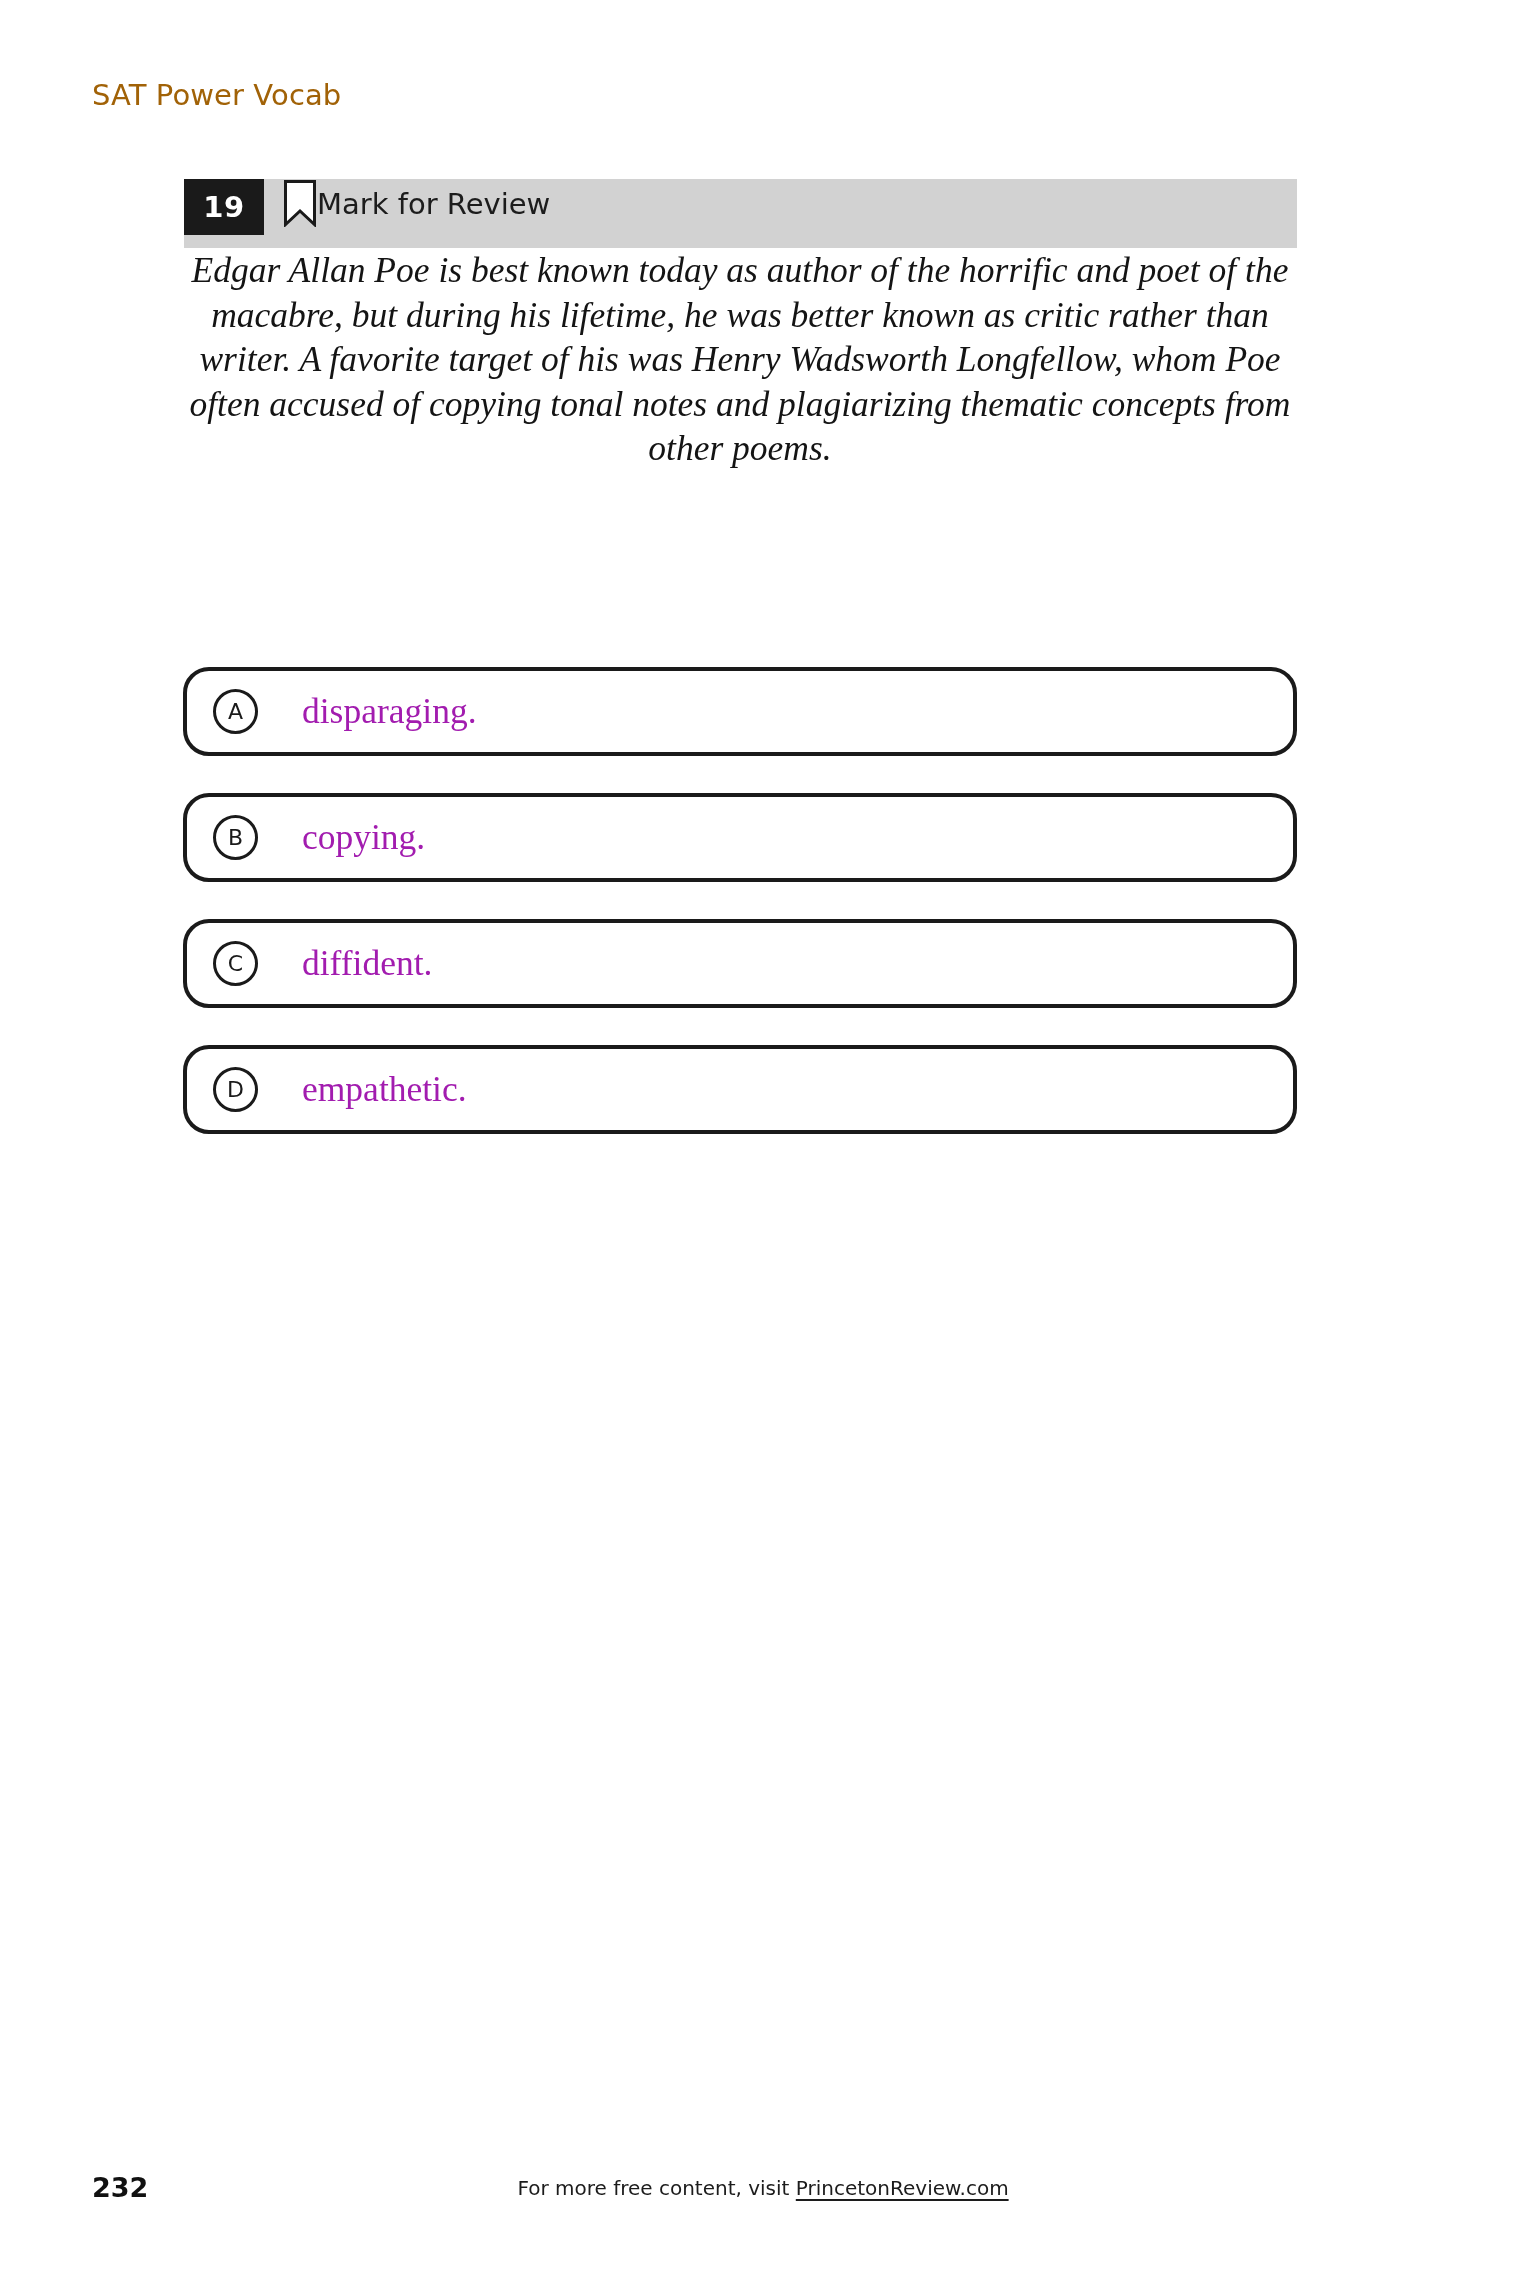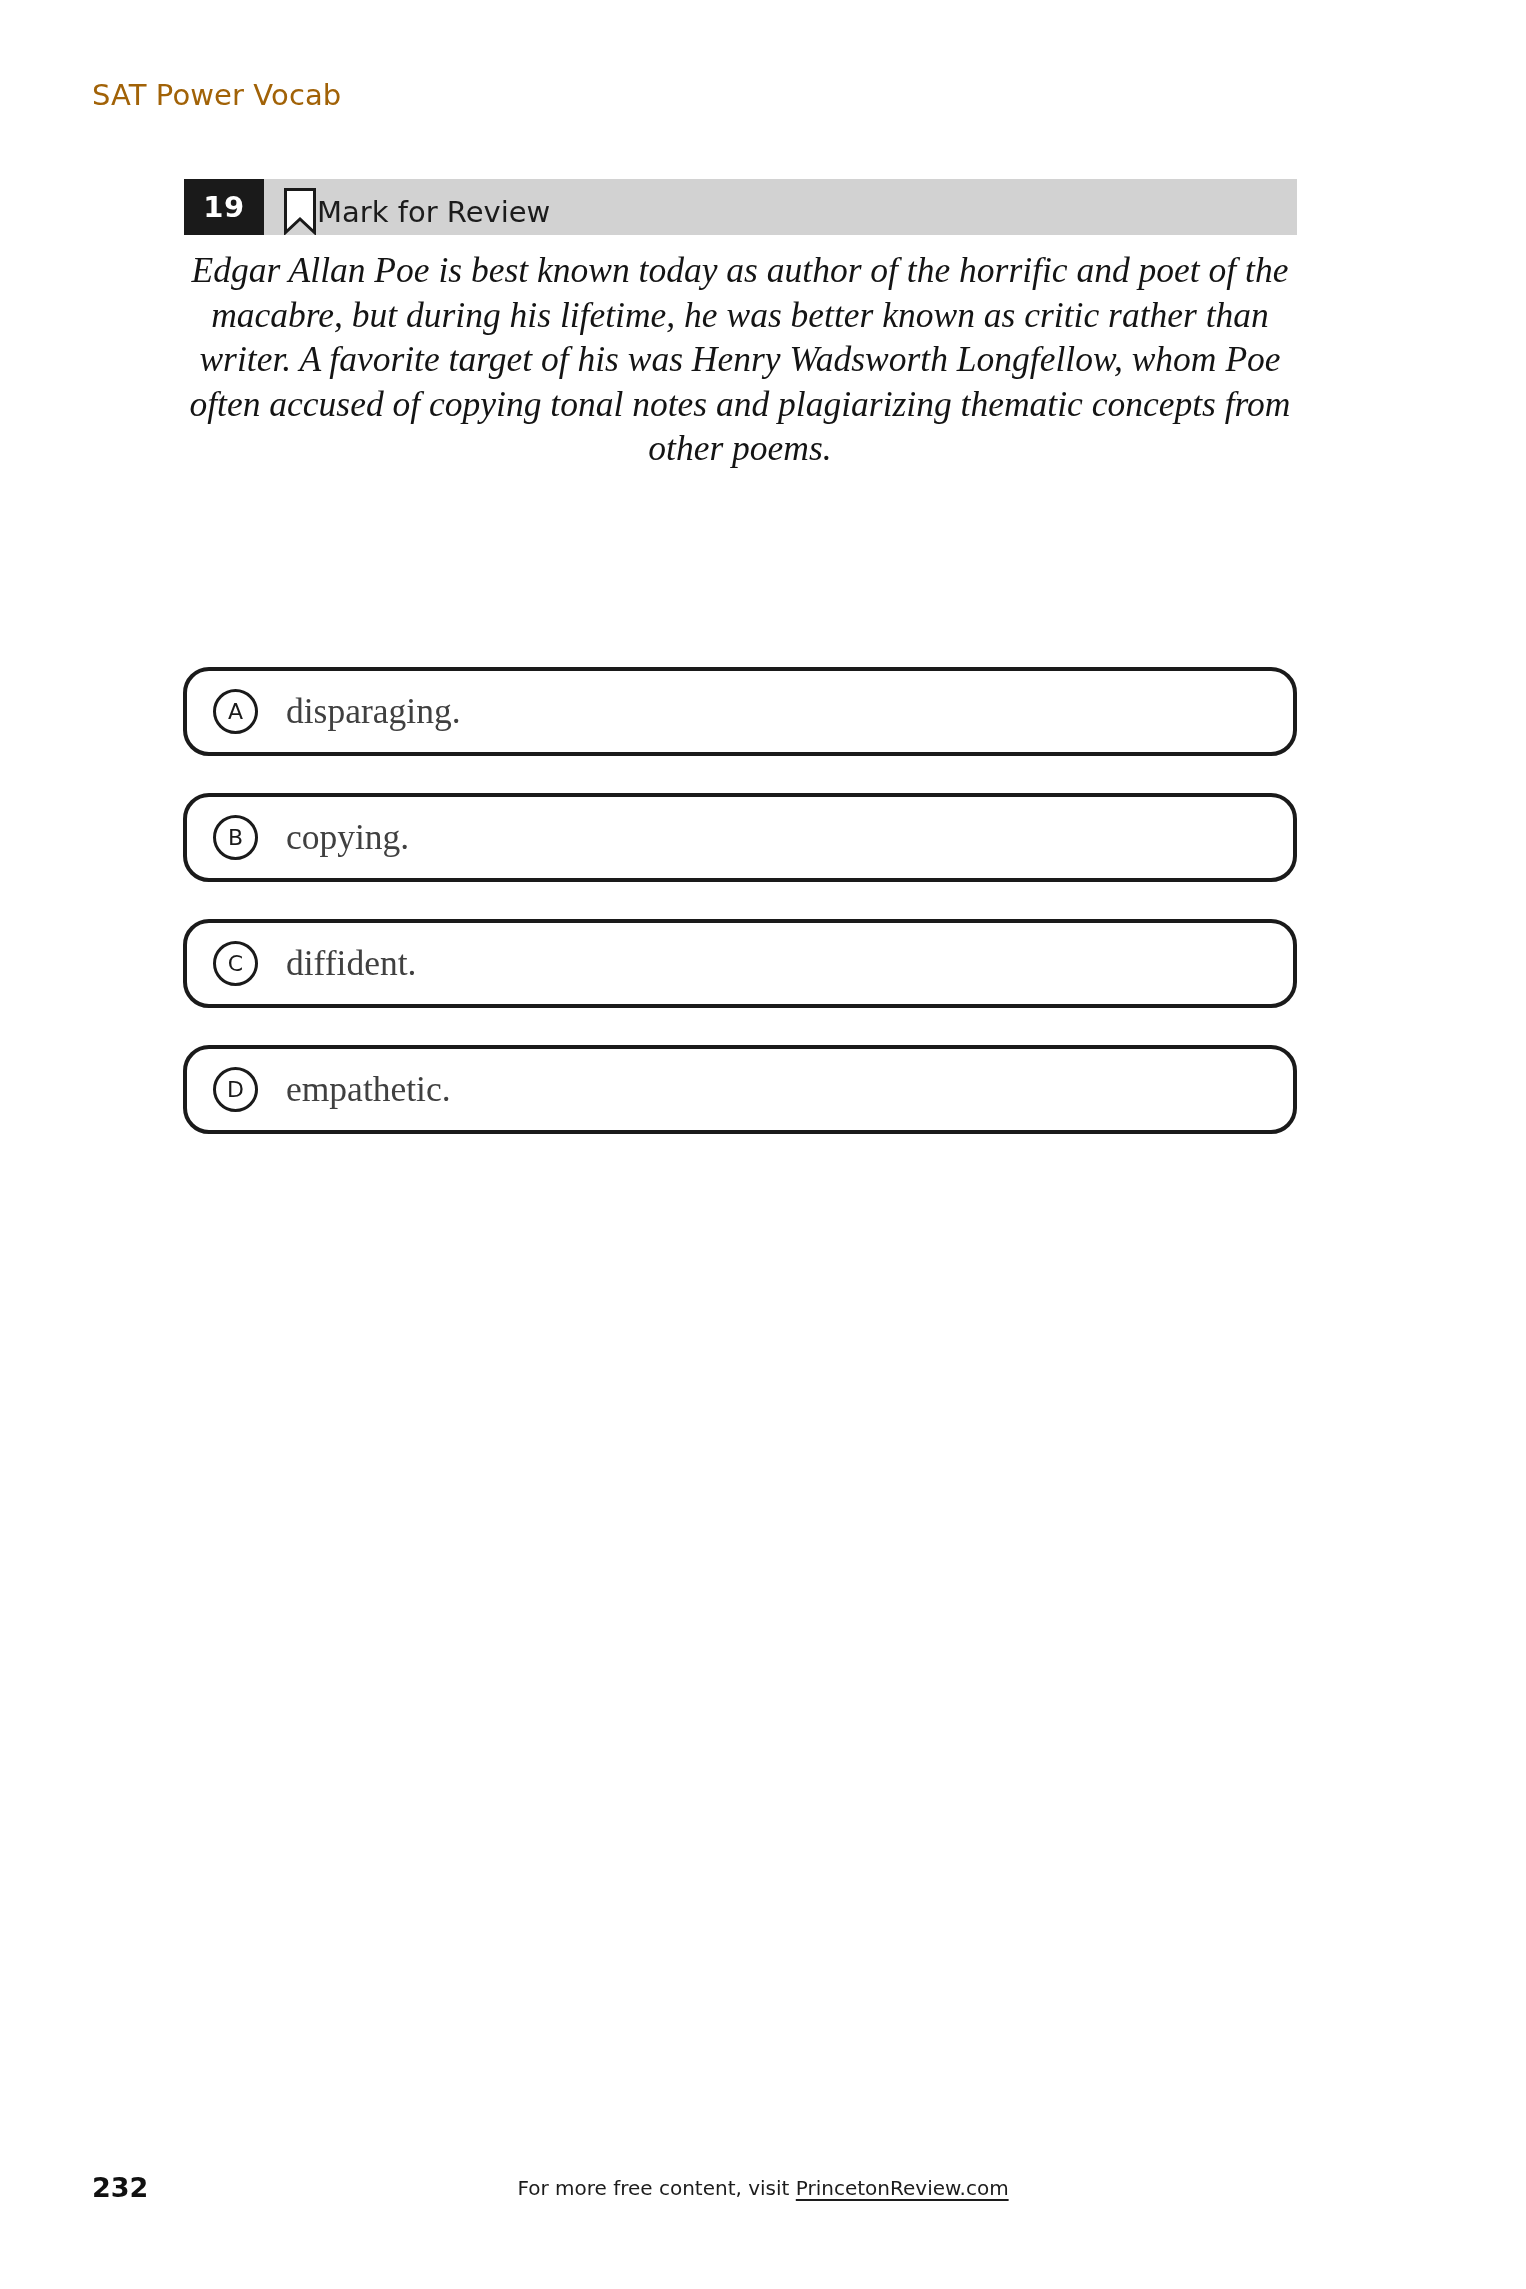--- a/index.html
+++ b/index.html
@@ -36,24 +36,24 @@
     color: #a16207;
     white-space: nowrap;
   }
 
   
   .qbar {
     position: absolute;
     left: 184px;
     top: 179px;
     width: 1113px;
-    height: 56px;
+    height: 69px;
     background: #d2d2d2;
     display: flex;
-    align-items: flex-end;
+    align-items: flex-start;
   }
   .qnum {
     width: 80px;
     height: 56px;
     background: #1a1a1a;
     color: #ffffff;
     display: flex;
     align-items: center;
     justify-content: center;
     font-family: "DejaVu Sans", sans-serif;
@@ -126,25 +126,25 @@
     display: flex;
     align-items: center;
     justify-content: center;
     font-family: "DejaVu Sans", sans-serif;
     font-size: 22px;
     font-weight: 400;
     color: #1a1a1a;
     line-height: 1;
   }
   .choice-text {
-    margin-left: 28px;
+    margin-left: 44px;
     font-family: "Liberation Serif", serif;
     font-size: 35.5px;
     line-height: 1;
-    color: #404040;
+    color: #a21caf;
     white-space: nowrap;
   }
 
   
   .folio {
     position: absolute;
     left: 92px;
     top: 2172px;
     font-family: "DejaVu Sans", sans-serif;
     font-size: 27px;

